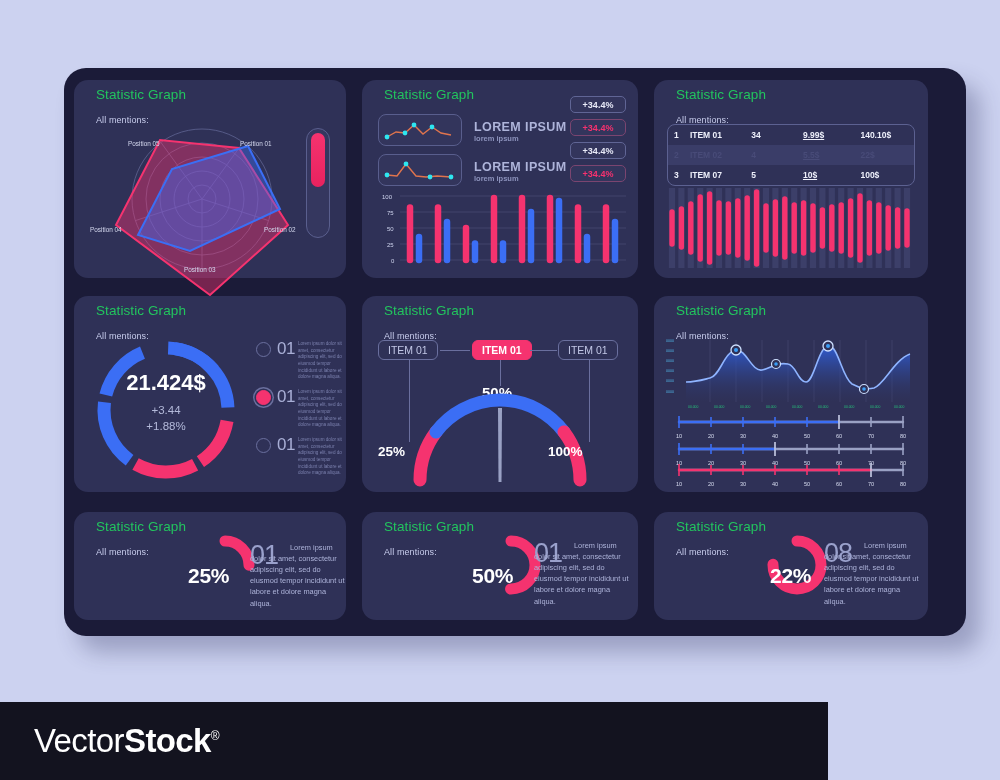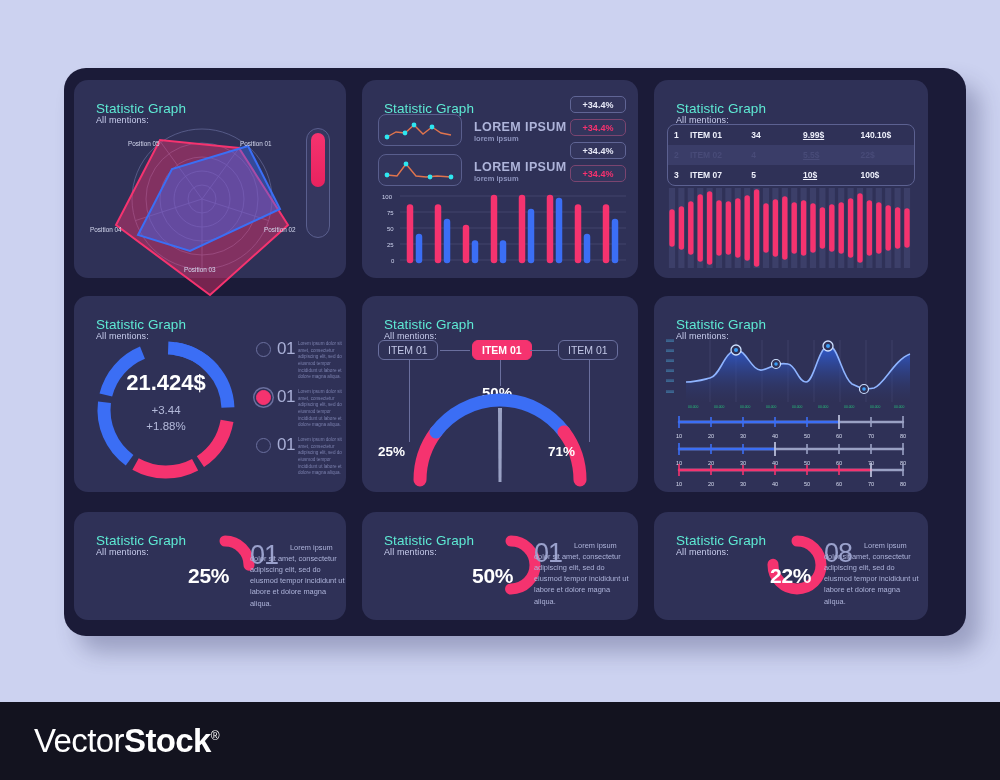--- a/index.html
+++ b/index.html
@@ -21,22 +21,22 @@
     box-shadow: 14px 16px 22px rgba(40,44,90,0.30);
   }
 
   
   .panel {
     position: absolute;
     background: #2f3157;
     border-radius: 14px;
   }
   .p-title {
-    position: absolute; left: 22px; top: 21px;
-    color: #5eead4; font-size: 13.5px; letter-spacing: .1px;
+    position: absolute; left: 22px; top: 7px;
+    color: #22c55e; font-size: 13.5px; letter-spacing: .1px;
   }
   .p-sub {
     position: absolute; left: 22px; top: 35px;
     color: #c7ccec; font-size: 9px; letter-spacing: .1px;
   }
 
   
   #panel-radar     { left: 74px;  top: 80px;  width: 272px; height: 198px; }
   #panel-bars      { left: 362px; top: 80px;  width: 276px; height: 198px; }
   #panel-table     { left: 654px; top: 80px;  width: 274px; height: 198px; }
@@ -147,21 +147,21 @@
   .pct-num {
     position: absolute; color: #9aa1cc; font-size: 27px; letter-spacing: -1px;
   }
   .pct-txt {
     position: absolute; color: #aeb4da; font-size: 7.4px; line-height: 1.5; width: 96px;
   }
 
   
   .footer {
     position: absolute; left: 0; bottom: 0;
-    width: 1000px; height: 78px;
+    width: 828px; height: 78px;
     background: #13131f;
     display: flex; align-items: center; justify-content: space-between;
     padding: 0 34px;
     gap: 8px;
   }
   .wm-logo { color: #fff; font-size: 33px; letter-spacing: -.6px; }
   .wm-logo b { font-weight: bold; }
   .wm-logo sup { font-size: 12px; vertical-align: super; }
   .wm-url { color: #fff; font-size: 19px; }
 </style>
@@ -419,21 +419,21 @@
     <svg width="180" height="86" style="position:absolute;left:48px;top:104px">
       <g fill="none" stroke-width="13" stroke-linecap="round">
         <path d="M10,80 A80,80 0 0 1 26,32" stroke="#f5336f"></path>
         <path d="M26,32 A80,80 0 0 1 154,32" stroke="#3b6ef5"></path>
         <path d="M154,32 A80,80 0 0 1 170,80" stroke="#f5336f"></path>
       </g>
       <polygon points="88,8 92,8 91.5,82 88.5,82" fill="#9aa1c4"></polygon>
     </svg>
 
     <div class="gauge-end" style="left:16px;top:148px">25%</div>
-    <div class="gauge-end" style="left:186px;top:148px">71%</div>
+    <div class="gauge-end" style="left:186px;top:148px">100%</div>
   </div>
 
   <div class="panel" id="panel-area">
     <div class="p-title">Statistic Graph</div>
     <div class="p-sub">All mentions:</div>
 
     <svg width="230" height="72" style="position:absolute;left:30px;top:42px">
       <defs>
         <linearGradient id="ag" x1="0" y1="0" x2="0" y2="1">
           <stop offset="0%" stop-color="#2f63e8" stop-opacity="0.85"></stop>

